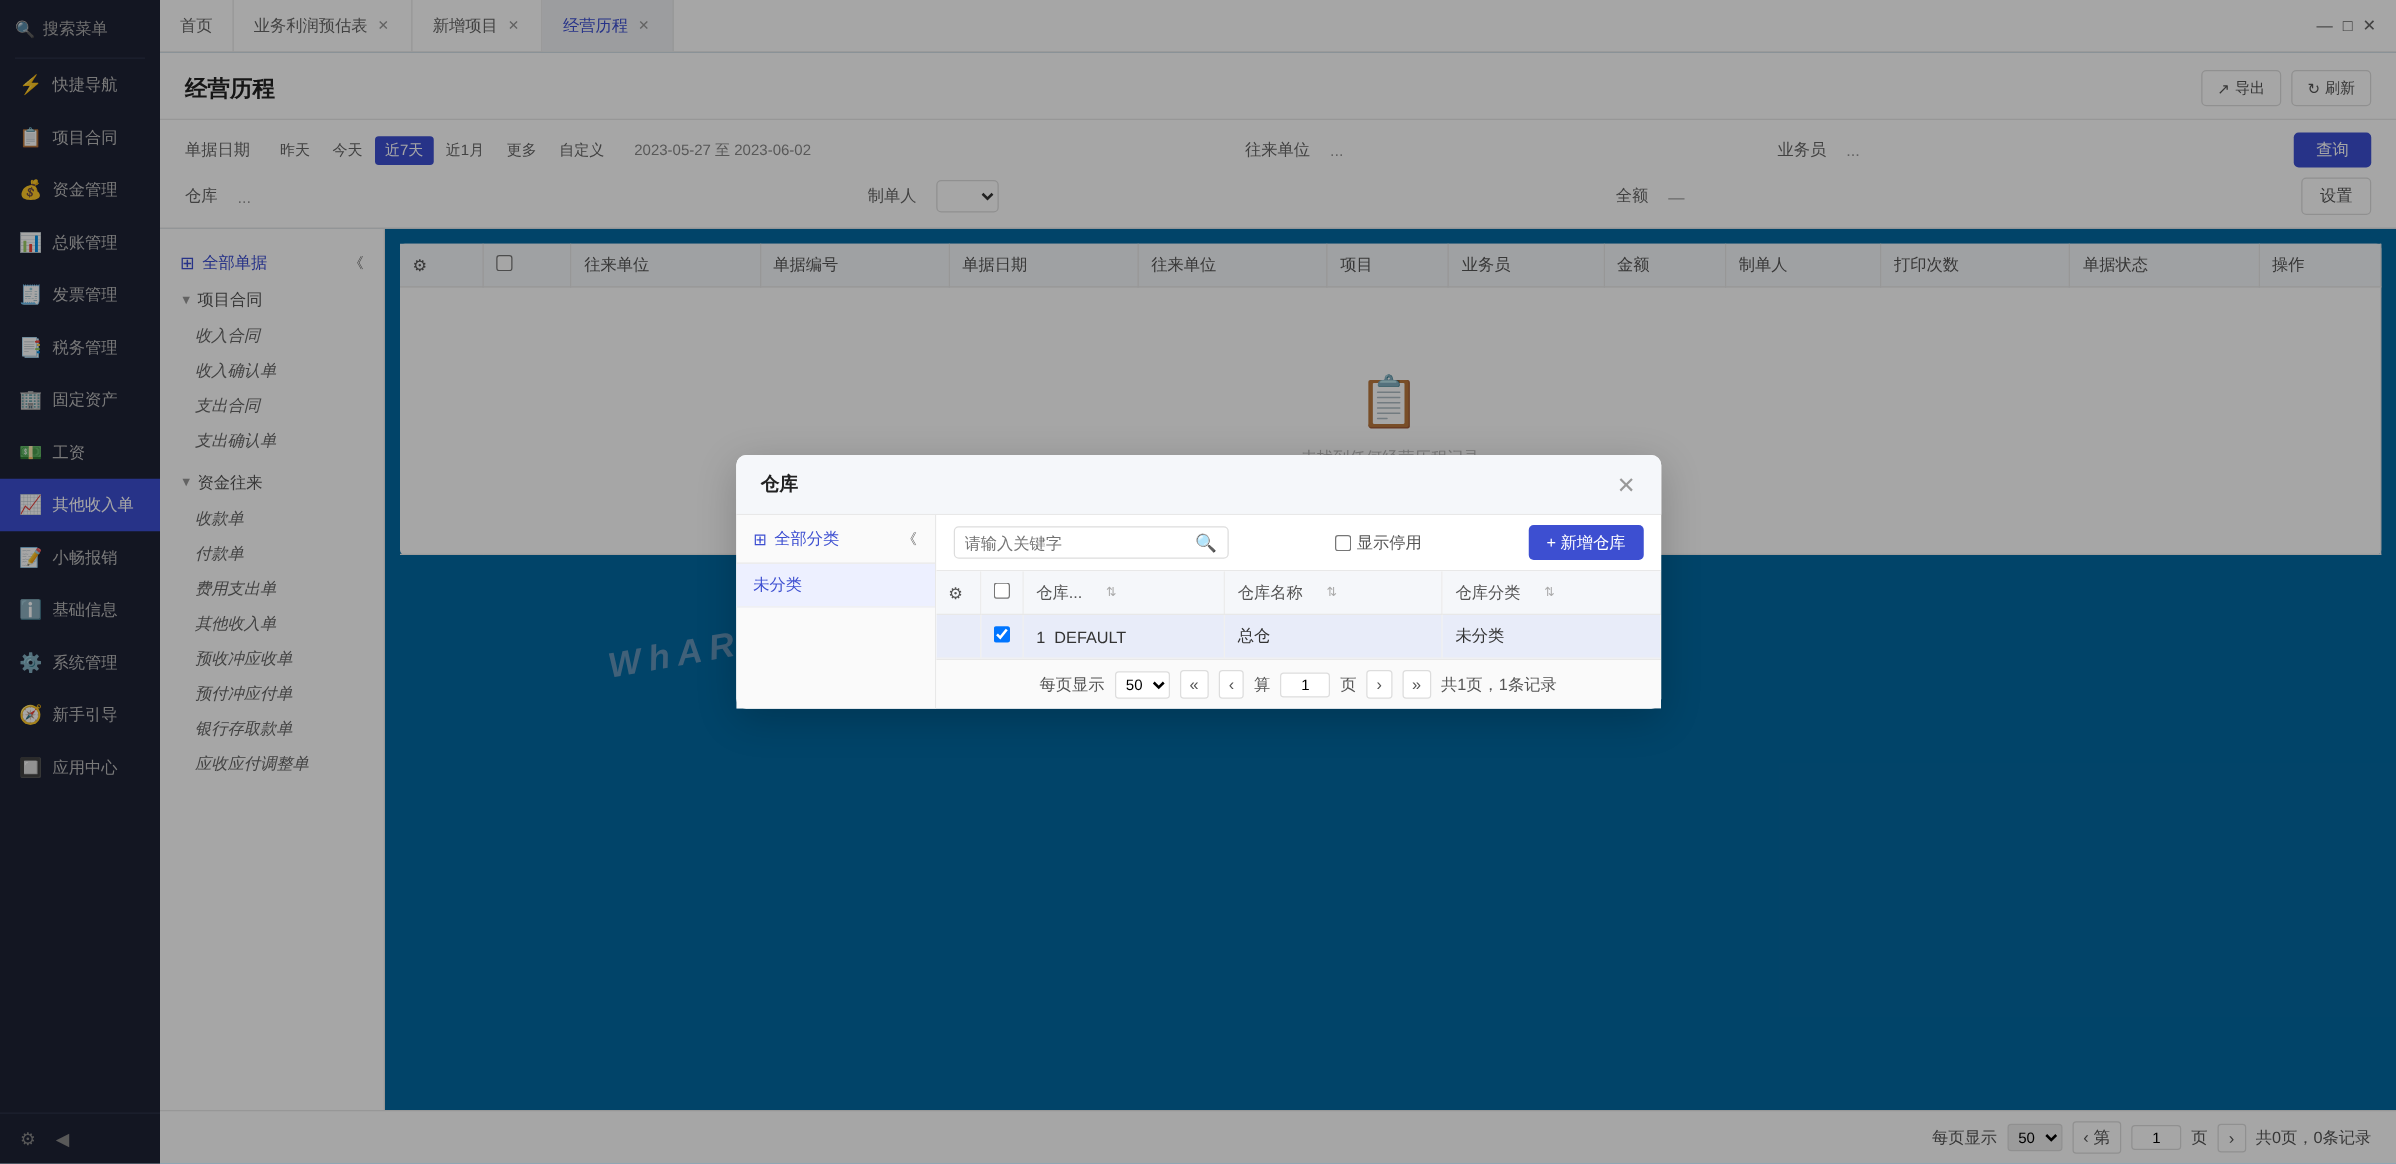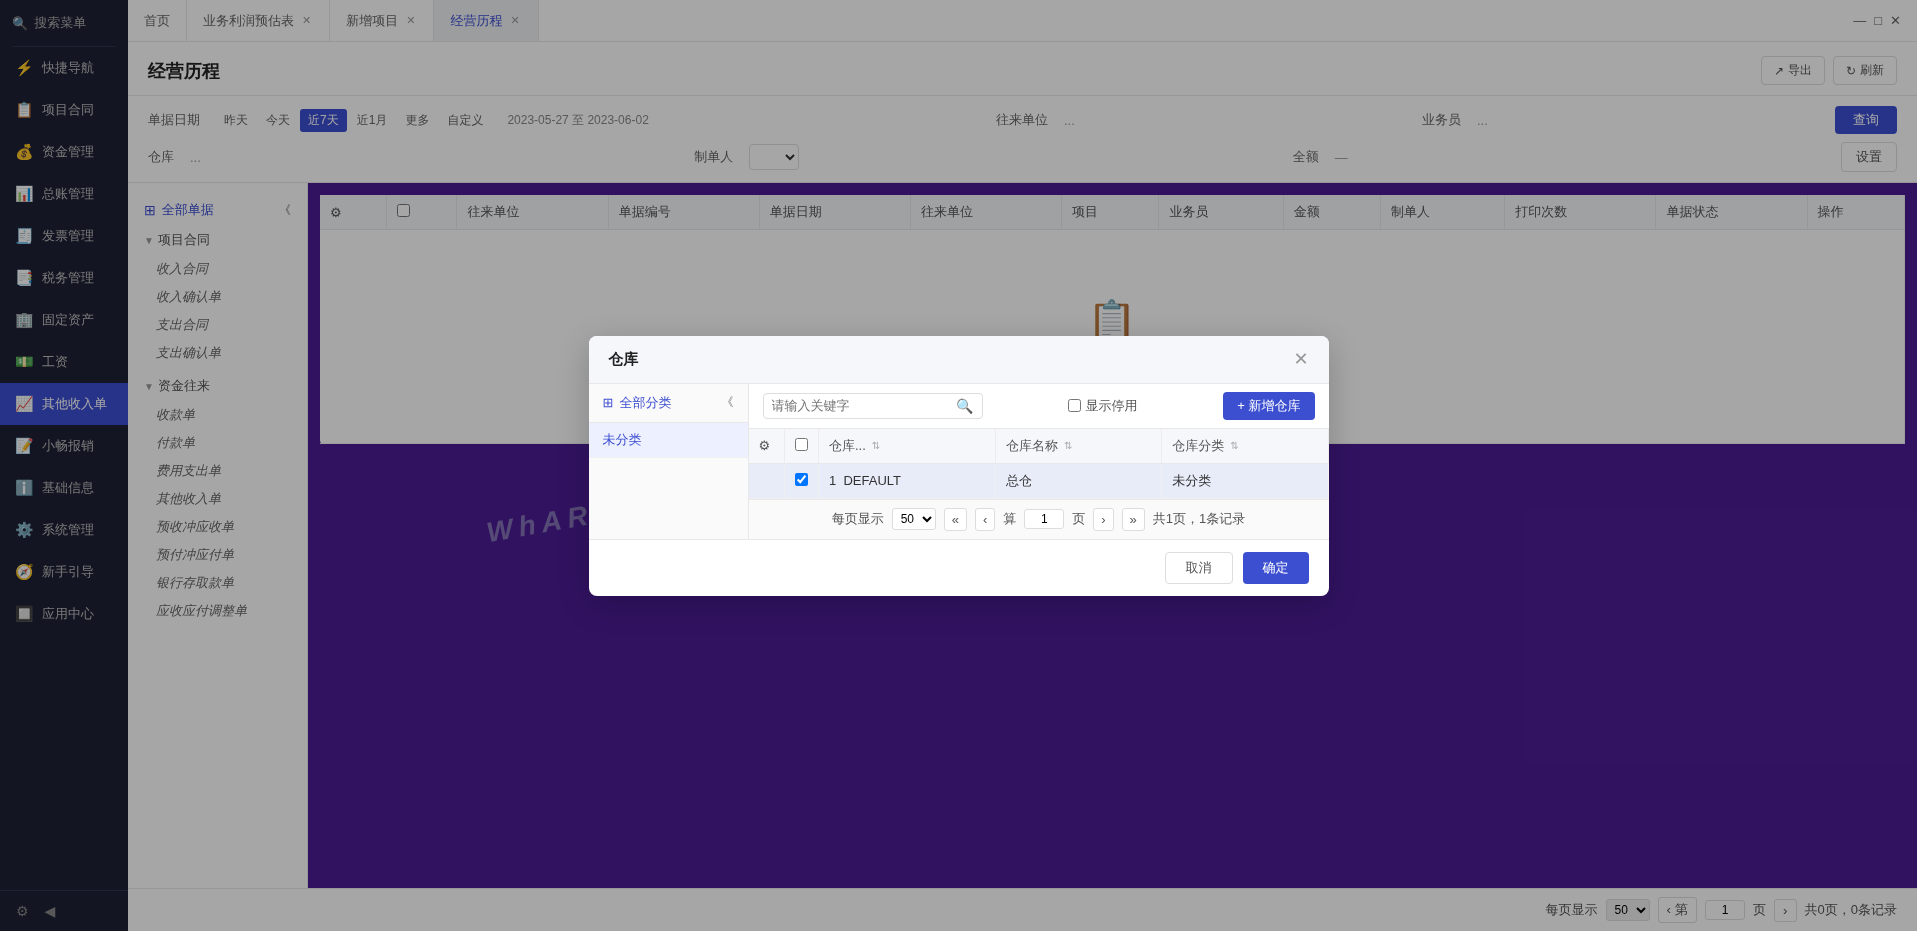--- a/index.html
+++ b/index.html
@@ -22,21 +22,21 @@
     .sidebar-item.active { background: #3d4fd1; color: #fff; }
     .sidebar-icon { width: 18px; height: 18px; display: flex; align-items: center; justify-content: center; font-size: 15px; }
     .sidebar-bottom {
       margin-top: auto; padding: 12px 16px; display: flex; gap: 16px; border-top: 1px solid #2e3349;
     }
     .sidebar-bottom-icon { color: #888; cursor: pointer; font-size: 14px; }
 
     
     .main {
       position: absolute; left: 128px; top: 0; right: 0; bottom: 0;
-      display: flex; flex-direction: column; background: #4c1d95;
+      display: flex; flex-direction: column; background: #0369a1;
     }
 
     
     .tab-bar {
       display: flex; align-items: center; background: #fff;
       border-bottom: 1px solid #e8e8e8; padding: 0 0; height: 42px;
       position: relative;
     }
     .tab {
       display: flex; align-items: center; gap: 6px;
@@ -214,21 +214,21 @@
       background: #f5f7fa; padding: 8px 10px; text-align: left;
       border-bottom: 1px solid #e8e8e8; border-right: 1px solid #ececec;
       color: #555; font-weight: 500; white-space: nowrap;
     }
     .modal-table td {
       padding: 8px 10px; border-bottom: 1px solid #f0f0f0;
       border-right: 1px solid #f0f0f0; color: #333;
     }
     .modal-table tr.selected td { background: #e8ecf9; }
     .modal-table .sort-icon { font-size: 10px; color: #aaa; margin-left: 3px; }
-    .modal-table .th-inner { display: flex; align-items: center; gap: 3px; cursor: pointer; }
+    .modal-table .th-inner { display: flex; align-items: center; gap: 16px; cursor: pointer; }
     .gear-col { width: 36px; }
     .check-col { width: 32px; }
 
     
     .modal-footer-bar {
       display: flex; align-items: center; justify-content: center;
       padding: 8px 14px; border-top: 1px solid #e8e8e8; background: #fafafa;
       font-size: 13px; color: #555; gap: 8px;
     }
     .modal-page-nav { padding: 3px 7px; border: 1px solid #ddd; border-radius: 3px; background: #fff; cursor: pointer; color: #555; font-size: 13px; }
@@ -592,18 +592,14 @@
           <span>算</span>
           <input class="modal-page-input" value="1" style="">
           <span>页</span>
           <button class="modal-page-nav">›</button>
           <button class="modal-page-nav">»</button>
           <span>共1页，1条记录</span>
         </div>
       </div>
     </div>
 
-    <div class="modal-actions">
-      <button class="btn-cancel">取消</button>
-      <button class="btn-confirm">确定</button>
-    </div>
   </div>
 </div>
 
 </body></html>

